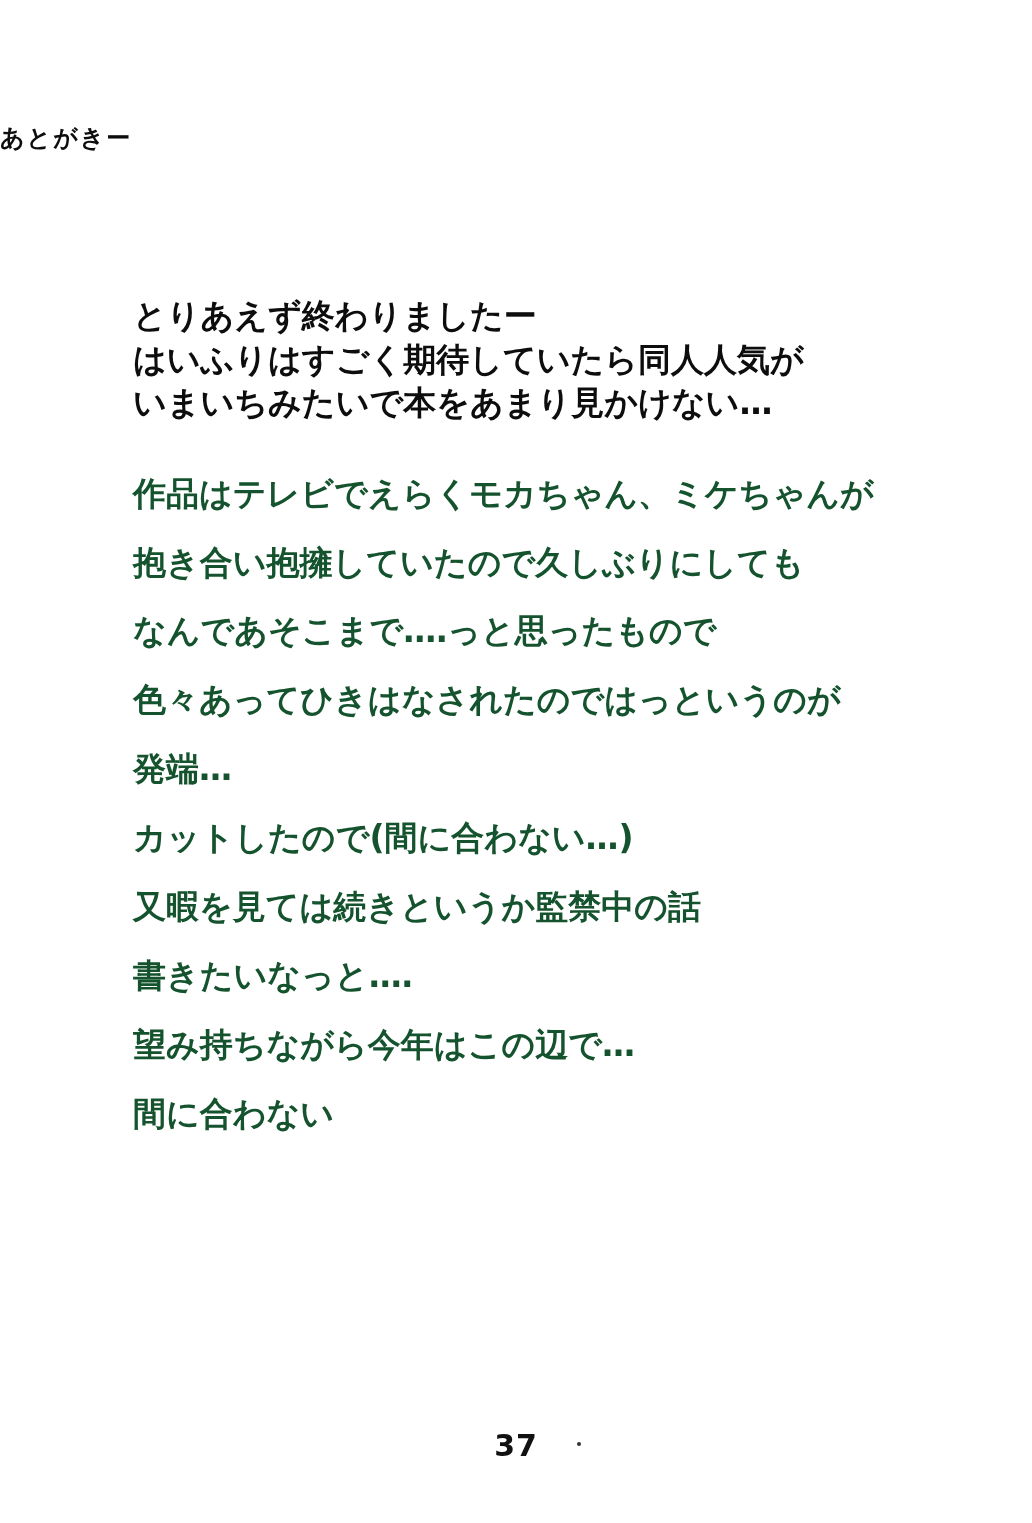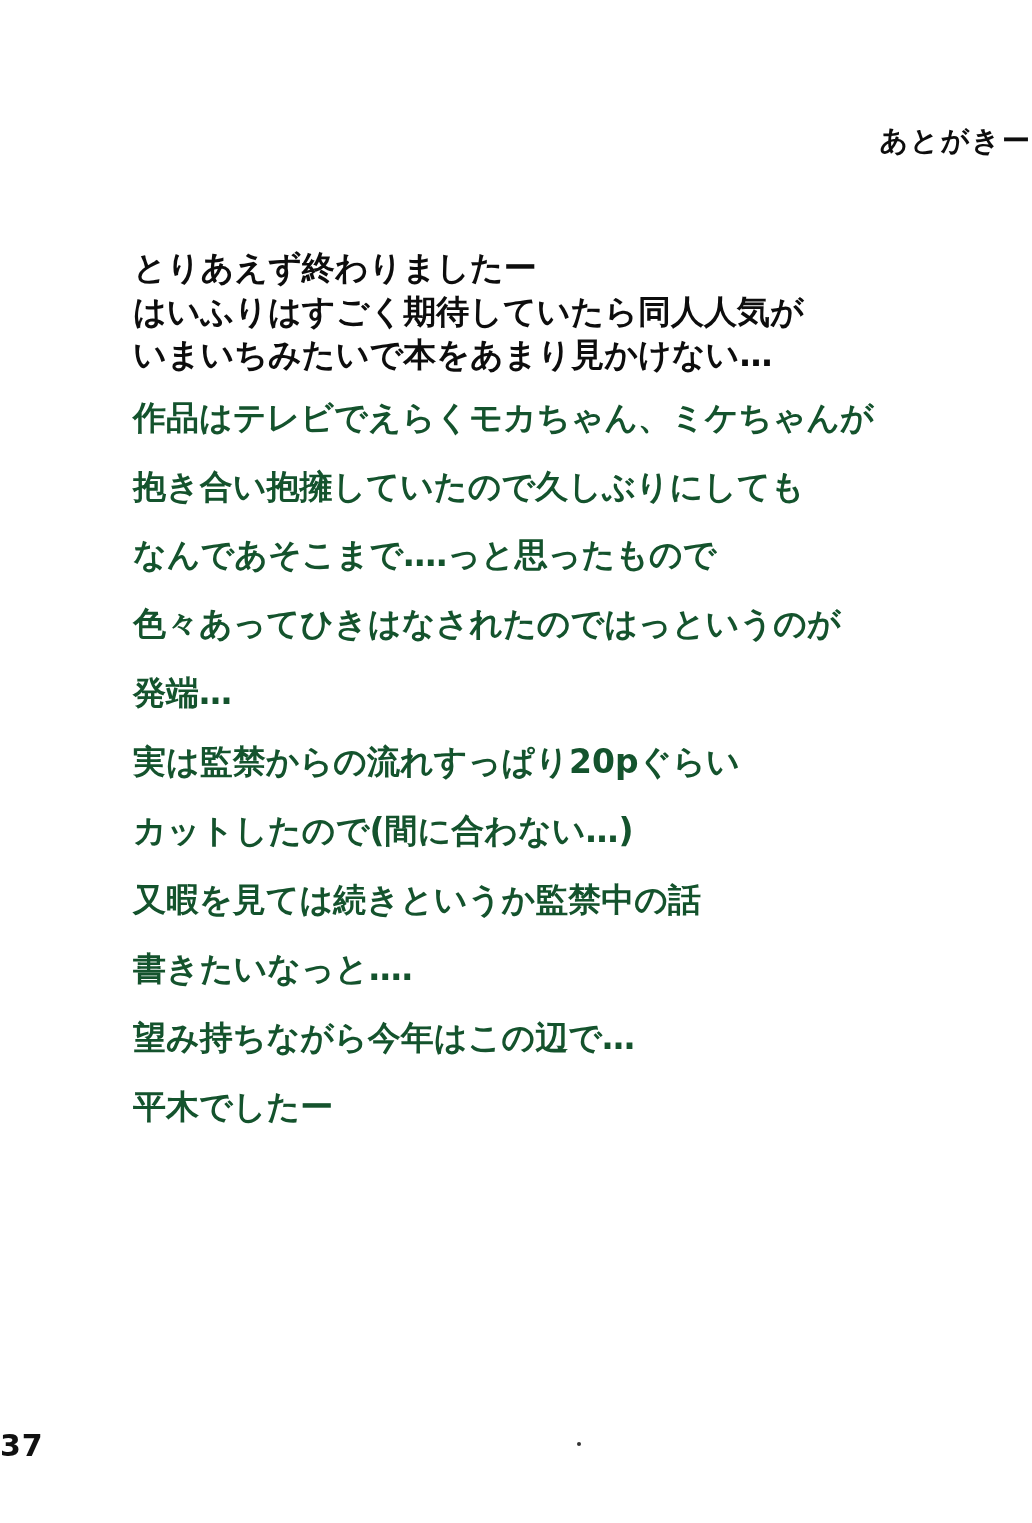--- a/index.html
+++ b/index.html
@@ -14,22 +14,22 @@
     background: #ffffff;
     overflow: hidden;
     font-family: "DejaVu Sans", sans-serif;
     color: #111111;
   }
   .afterword-title {
     position: absolute;
     top: 122px;
     left: 0;
     width: 100%;
-    text-align: right;
-    font-size: 28px;
+    text-align: left;
+    font-size: 24px;
     font-weight: bold;
     letter-spacing: 2px;
     color: #0d0d0d;
   }
   .body-block {
     position: absolute;
     left: 133px;
     top: 246px;
     width: 820px;
   }
@@ -37,38 +37,39 @@
     margin: 0;
     font-size: 33px;
     font-weight: bold;
     line-height: 1.32;
     letter-spacing: 0px;
     color: #0d0d0d;
     white-space: pre;
   }
   .tight-group {
     margin-bottom: 20px;
+    margin-top: 48px;
   }
   .loose-group p {
     margin: 0 0 19px 0;
     font-size: 33px;
     font-weight: bold;
     line-height: 1.30;
     color: #14532d;
     white-space: pre;
   }
   .loose-group.spaced p {
     margin-bottom: 26px;
   }
   .page-number {
     position: absolute;
     left: 0;
     top: 1428px;
     width: 100%;
-    text-align: left;
+    text-align: center;
     font-size: 30px;
     font-weight: bold;
     color: #111111;
     letter-spacing: 1px;
   }
   .dot-mark {
     position: absolute;
     left: 577px;
     top: 1442px;
     width: 4px;
@@ -94,26 +95,25 @@
 
     <div class="tight-group">
     </div>
 
     <div class="loose-group spaced">
       <p>作品はテレビでえらくモカちゃん、ミケちゃんが</p>
       <p>抱き合い抱擁していたので久しぶりにしても</p>
       <p>なんであそこまで‥‥っと思ったもので</p>
       <p>色々あってひきはなされたのではっというのが</p>
       <p>発端…</p>
-      <p>実は監禁からの流れすっぱり20pぐらい</p>
       <p>カットしたので(間に合わない…)</p>
       <p>又暇を見ては続きというか監禁中の話</p>
       <p>書きたいなっと‥‥</p>
       <p>望み持ちながら今年はこの辺で…</p>
-      <p>平木でしたー</p>
+      <p>間に合わない</p>
     </div>
 
   </div>
 
   <div class="page-number">37</div>
   <div class="dot-mark"></div>
 
 </div>
 
 </body></html>

